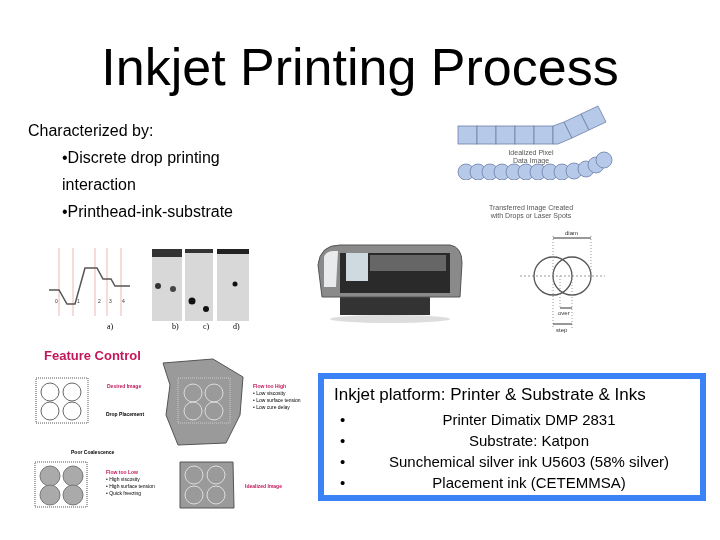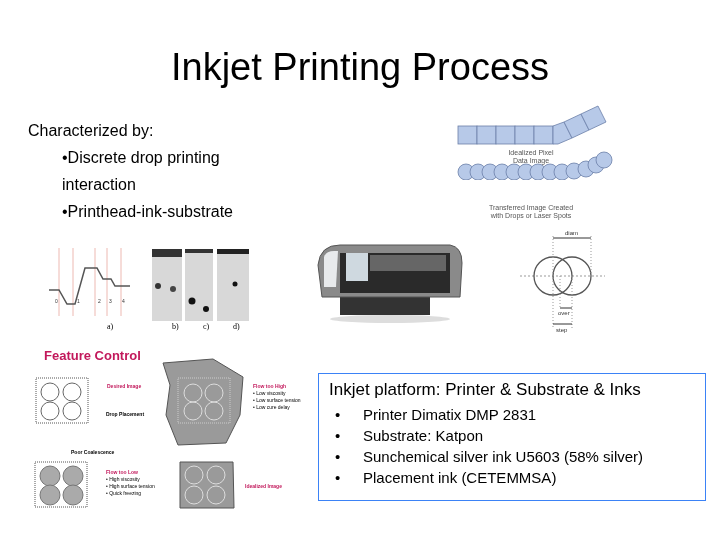--- a/index.html
+++ b/index.html
@@ -1,23 +1,23 @@
 <!DOCTYPE html>
 <html><head>
 <meta charset="utf-8">
 <style>
   html, body { margin:0; padding:0; background:#fff; }
   body { width:720px; height:540px; position:relative; overflow:hidden; font-family:"Liberation Sans", sans-serif; color:#000; }
   .abs { position:absolute; }
-  .title { left:0; width:720px; top:40px; text-align:center; font-size:38px; line-height:54px; }
+  .title { left:0; width:720px; top:40px; text-align:center; font-size:52px; line-height:54px; }
   .char { left:28px; top:117px; font-size:16px; line-height:27px; }
   .char .indent { padding-left:34px; }
-  .box { left:318px; top:373px; width:388px; height:128px; border:1px solid #3b82f6; box-sizing:border-box; padding:4px 10px; }
+  .box { left:318px; top:373px; width:388px; height:128px; border:6px solid #3b82f6; box-sizing:border-box; padding:4px 10px; }
   .box .head { font-size:17px; line-height:24px; }
-  .box ul { list-style:none; margin:2px 0 16px 0; padding:0; }
+  .box ul { list-style:none; margin:2px 0 16px 0; padding:0;text-align:center; }
   .box li { font-size:15px; line-height:21px; position:relative; padding-left:34px; }
   .box li::before { content:"•"; position:absolute; left:6px; }
   .small { font-size:7px; color:#555; text-align:center; }
   .pink { color:#c2185b; font-weight:bold; }
   .lbl { font-size:5px; color:#333; }
 </style>
 </head>
 <body>
 
 <div class="abs title">Inkjet Printing Process</div>

